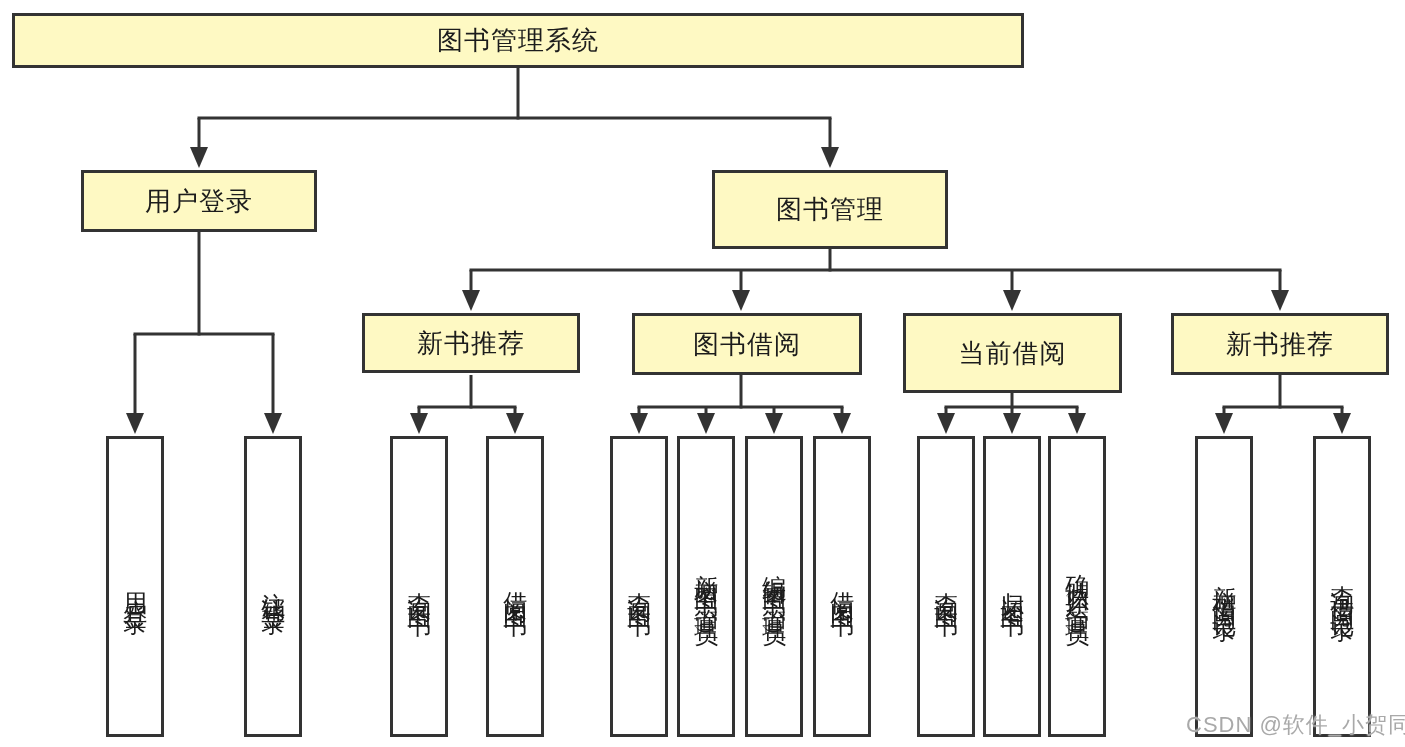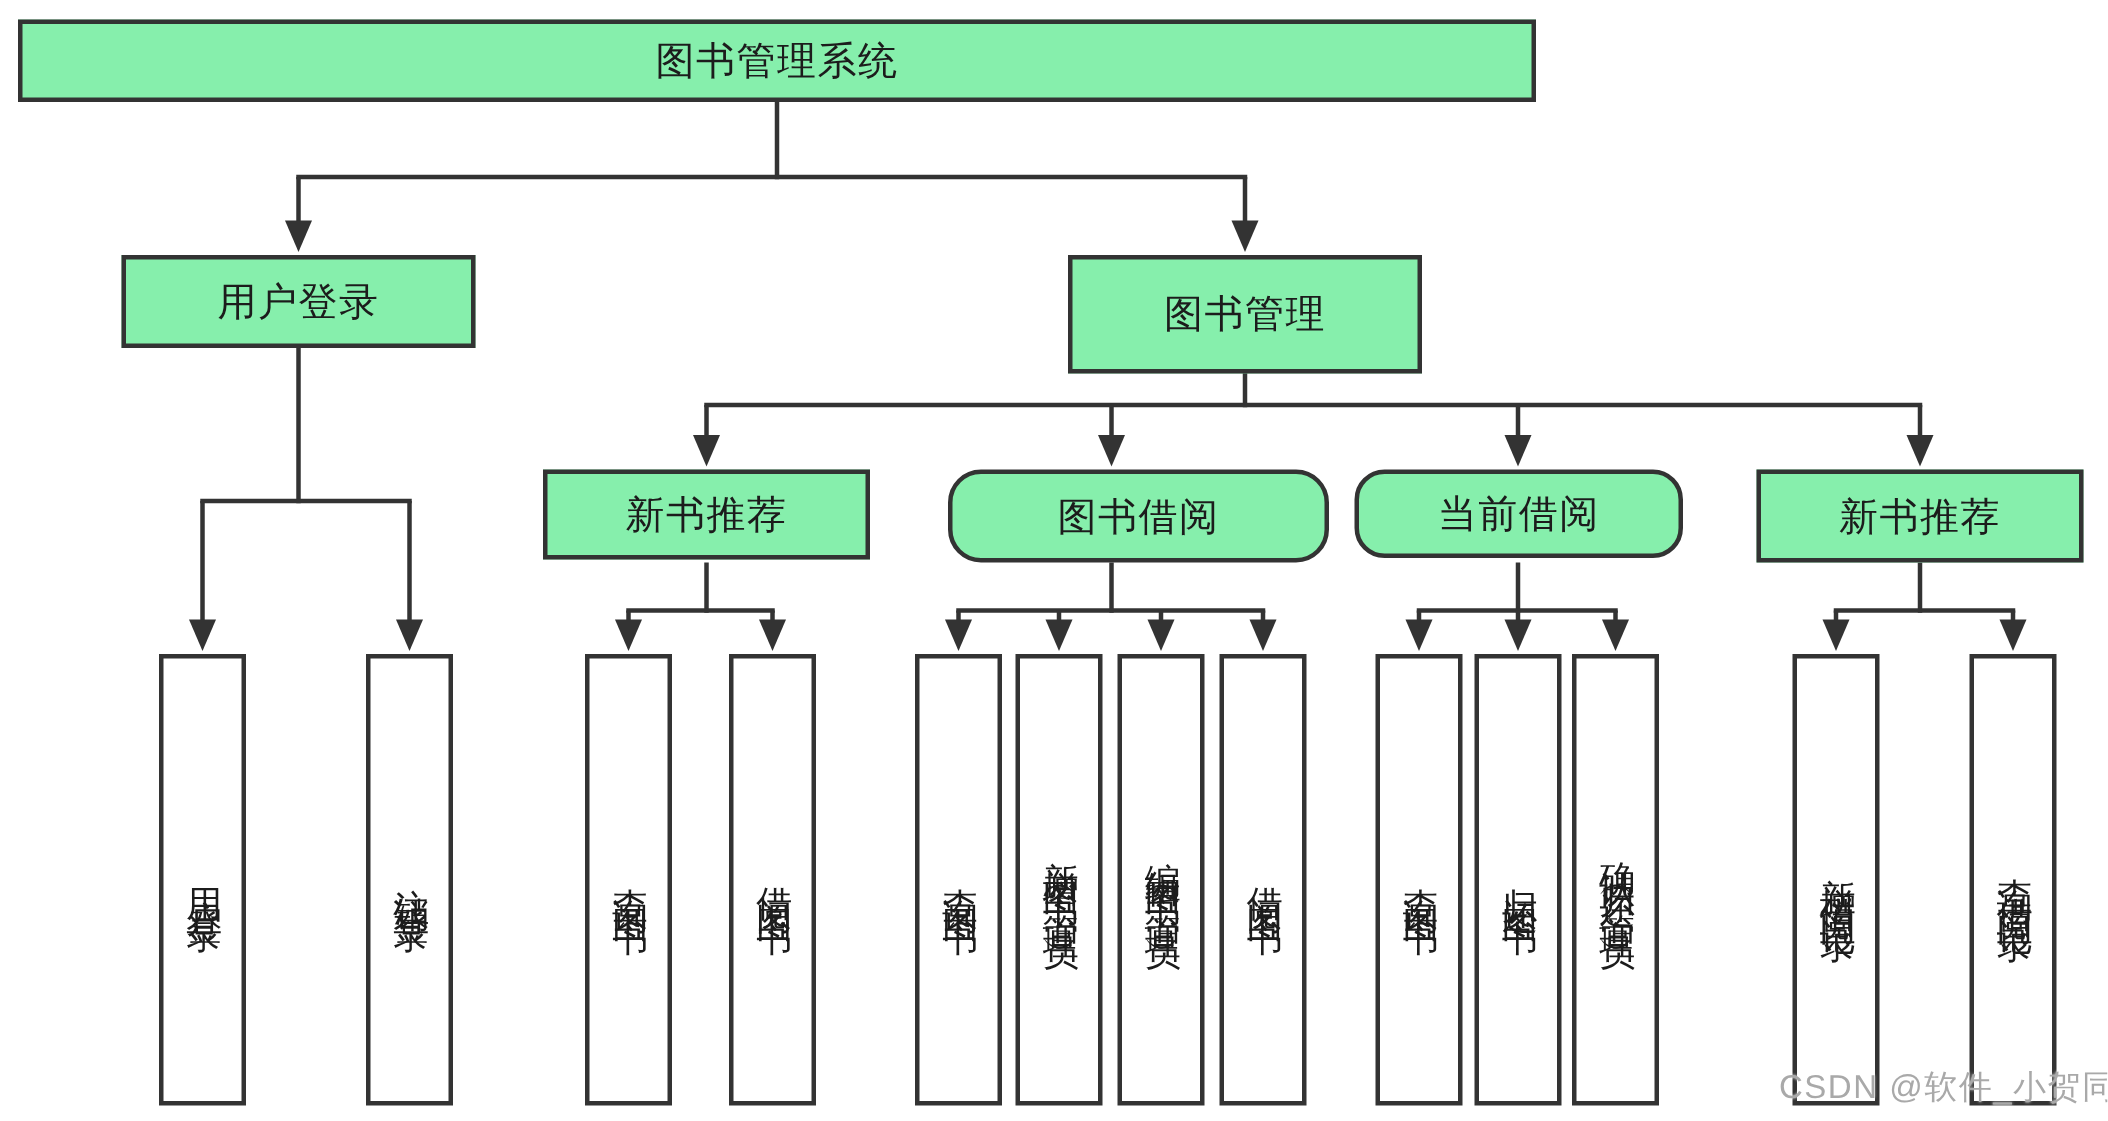--- a/index.html
+++ b/index.html
@@ -20,21 +20,21 @@
     left: 0;
     top: 0;
     width: 1405px;
     height: 747px;
     pointer-events: none;
   }
   .box {
     position: absolute;
     box-sizing: border-box;
     border: 3px solid #333333;
-    background: #86efac;
+    background: #fef9c3;
     display: flex;
     align-items: center;
     justify-content: center;
     color: #1c1c1c;
     font-size: 26px;
     letter-spacing: 1px;
     white-space: nowrap;
   }
   .leaf {
     position: absolute;
@@ -123,22 +123,22 @@
       <line x1="1342" y1="407" x2="1342" y2="416" stroke="#333333" stroke-width="3"></line>
       <polygon points="1333,413 1351,413 1342,434" fill="#333333"></polygon>
     </svg>
 
   <div class="box" style="left:12px; top:13px; width:1012px; height:55px;">图书管理系统</div>
 
   <div class="box" style="left:81px; top:170px; width:236px; height:62px;">用户登录</div>
   <div class="box" style="left:712px; top:170px; width:236px; height:79px;">图书管理</div>
 
   <div class="box" style="left:362px; top:313px; width:218px; height:60px;">新书推荐</div>
-  <div class="box" style="left:632px; top:313px; width:254px; height:62px;border-radius:22px;">图书借阅</div>
-  <div class="box" style="left:903px; top:313px; width:219px; height:59px;border-radius:20px;">当前借阅</div>
+  <div class="box" style="left:632px; top:313px; width:230px; height:62px;">图书借阅</div>
+  <div class="box" style="left:903px; top:313px; width:219px; height:80px;">当前借阅</div>
   <div class="box" style="left:1171px; top:313px; width:218px; height:62px;">新书推荐</div>
 
   <div class="leaf" style="left:106px; top:436px; width:58px; height:301px;">
     <span class="leaf-label">用户登录</span>
   </div>
   <div class="leaf" style="left:244px; top:436px; width:58px; height:301px;">
     <span class="leaf-label">注销登录</span>
   </div>
 
   <div class="leaf" style="left:390px; top:436px; width:58px; height:301px;">

